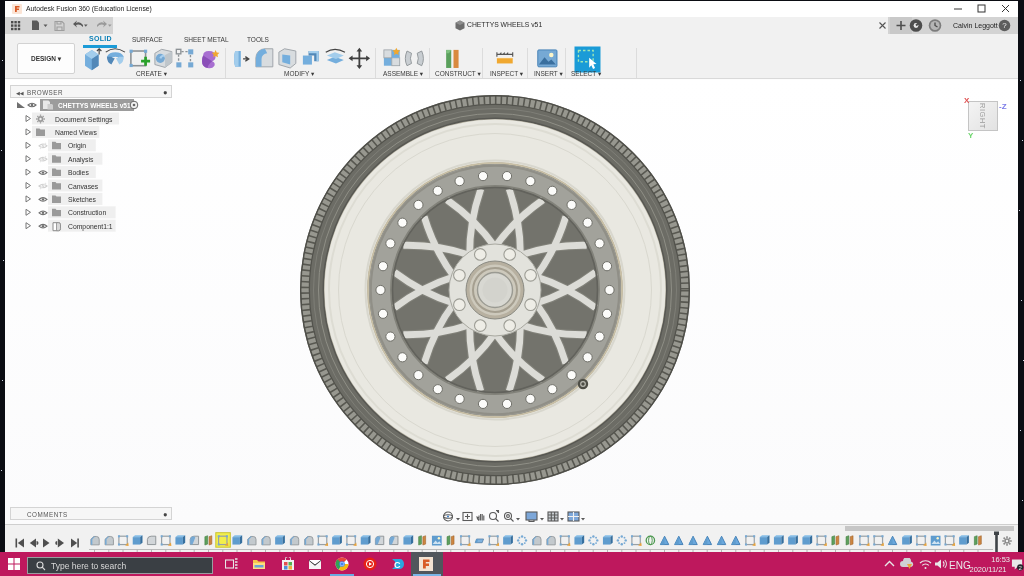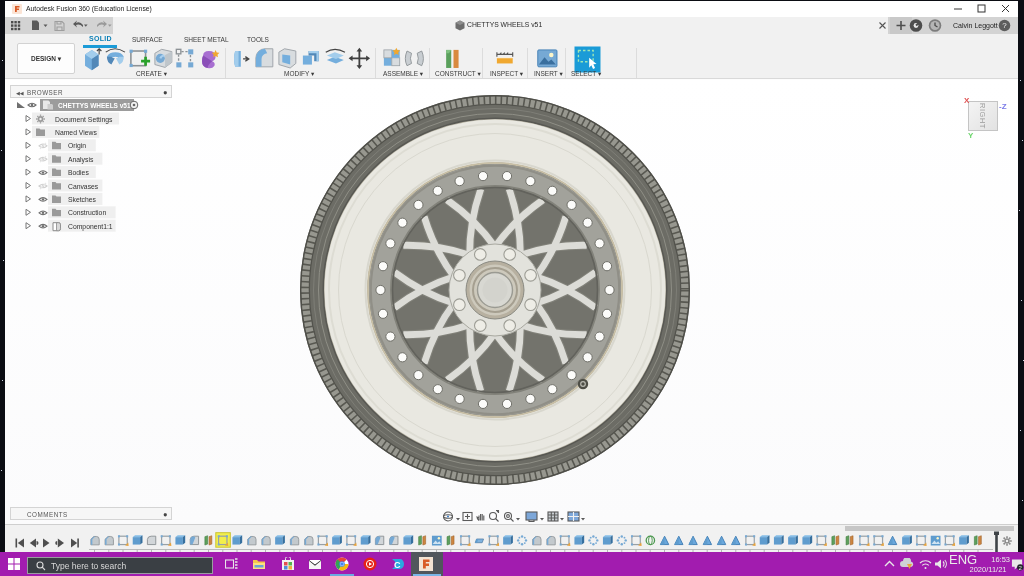--- a/index.html
+++ b/index.html
@@ -8,21 +8,21 @@
   #win { position:absolute; left:5px; top:1px; width:1013px; height:551px; background:#fdfdfd; }
   #titlebar { position:absolute; left:0; top:0; width:1013px; height:16px; background:#ffffff; }
   #row2 { position:absolute; left:0; top:16px; width:1013px; height:17px; background:#d3d3d3; }
   #tab { position:absolute; left:108px; top:0; width:775px; height:17px; background:#f1f1f1; }
   #toolbar { position:absolute; left:0; top:33px; width:1013px; height:45px; background:#f1f1f1;
      border-bottom:1px solid #d9d9d9; }
   #canvas { position:absolute; left:0; top:79px; width:1013px; height:444px;
      background:linear-gradient(#ffffff, #fbfbfc); }
   #timeline { position:absolute; left:0; top:523px; width:1013px; height:28px; background:#f1f1f1;
      border-top:1px solid #cfcfcf; }
-  #taskbar { position:absolute; left:0; top:552px; width:1024px; height:24px; background:#a21caf;padding-left:16px; }
+  #taskbar { position:absolute; left:0; top:552px; width:1024px; height:24px; background:#be185d;padding-left:16px; }
   .star { position:absolute; width:1px; height:1px; background:#cfd4e2; }
   .seplbl { position:absolute; top:37px; font-size:6.5px; color:#3a3a3a; }
   .gl { position:absolute; font-size:6.5px; color:#3a3a3a; top:36px; }
   .vsep { position:absolute; top:14px; width:1px; height:30px; background:#dcdcdc; }
 </style></head>
 <body>
 
 <div class="star" style="left:2px;top:60px"></div>
 <div class="star" style="left:1px;top:150px"></div>
 <div class="star" style="left:3px;top:260px"></div>
@@ -982,21 +982,21 @@
       <g fill="none" stroke="#e8e8e8" stroke-width="1.2">
         <path d="M1,5 A7.8,7.8 0 0 1 12,5"></path>
         <path d="M3.2,7.4 A4.7,4.7 0 0 1 9.8,7.4"></path>
         <circle cx="6.5" cy="10" r="1" fill="#e8e8e8" stroke="none"></circle>
       </g>
     </svg>
   <svg class="abs" style="left:934px;top:6px" width="13" height="12" viewBox="0 0 13 12">
       <path d="M1,4.5 h2.5 L7,1.5 V10.5 L3.5,7.5 H1 Z" fill="#e8e8e8"></path>
       <path d="M9,3.5 a3.5,3.5 0 0 1 0,5 M10.8,2 a6,6 0 0 1 0,8" fill="none" stroke="#e8e8e8" stroke-width="1.1"></path>
     </svg>
-  <div class="abs" style="left:949px;top:0;font-size:13px;color:#eaeaea">ENG</div>
+  <div class="abs" style="left:949px;top:8px;font-size:10px;color:#eaeaea">ENG</div>
   <div class="abs" style="left:966px;top:3px;width:44px;text-align:right;font-size:7.5px;color:#eaeaea">16:53</div>
   <div class="abs" style="left:964px;top:13px;width:48px;text-align:center;font-size:7.5px;color:#eaeaea">2020/11/21</div>
   <svg class="abs" style="left:1011px;top:6px" width="13" height="13" viewBox="0 0 14 13">
       <path d="M1,1 h11 v8 h-5 l-3,3 v-3 h-3 Z" fill="#e8e8e8"></path>
       <circle cx="10" cy="9.5" r="3.4" fill="#22262b"></circle>
       <text x="8.2" y="12" font-size="6.5" fill="#e8e8e8">2</text>
     </svg>
 </div>
 
 </body></html>

